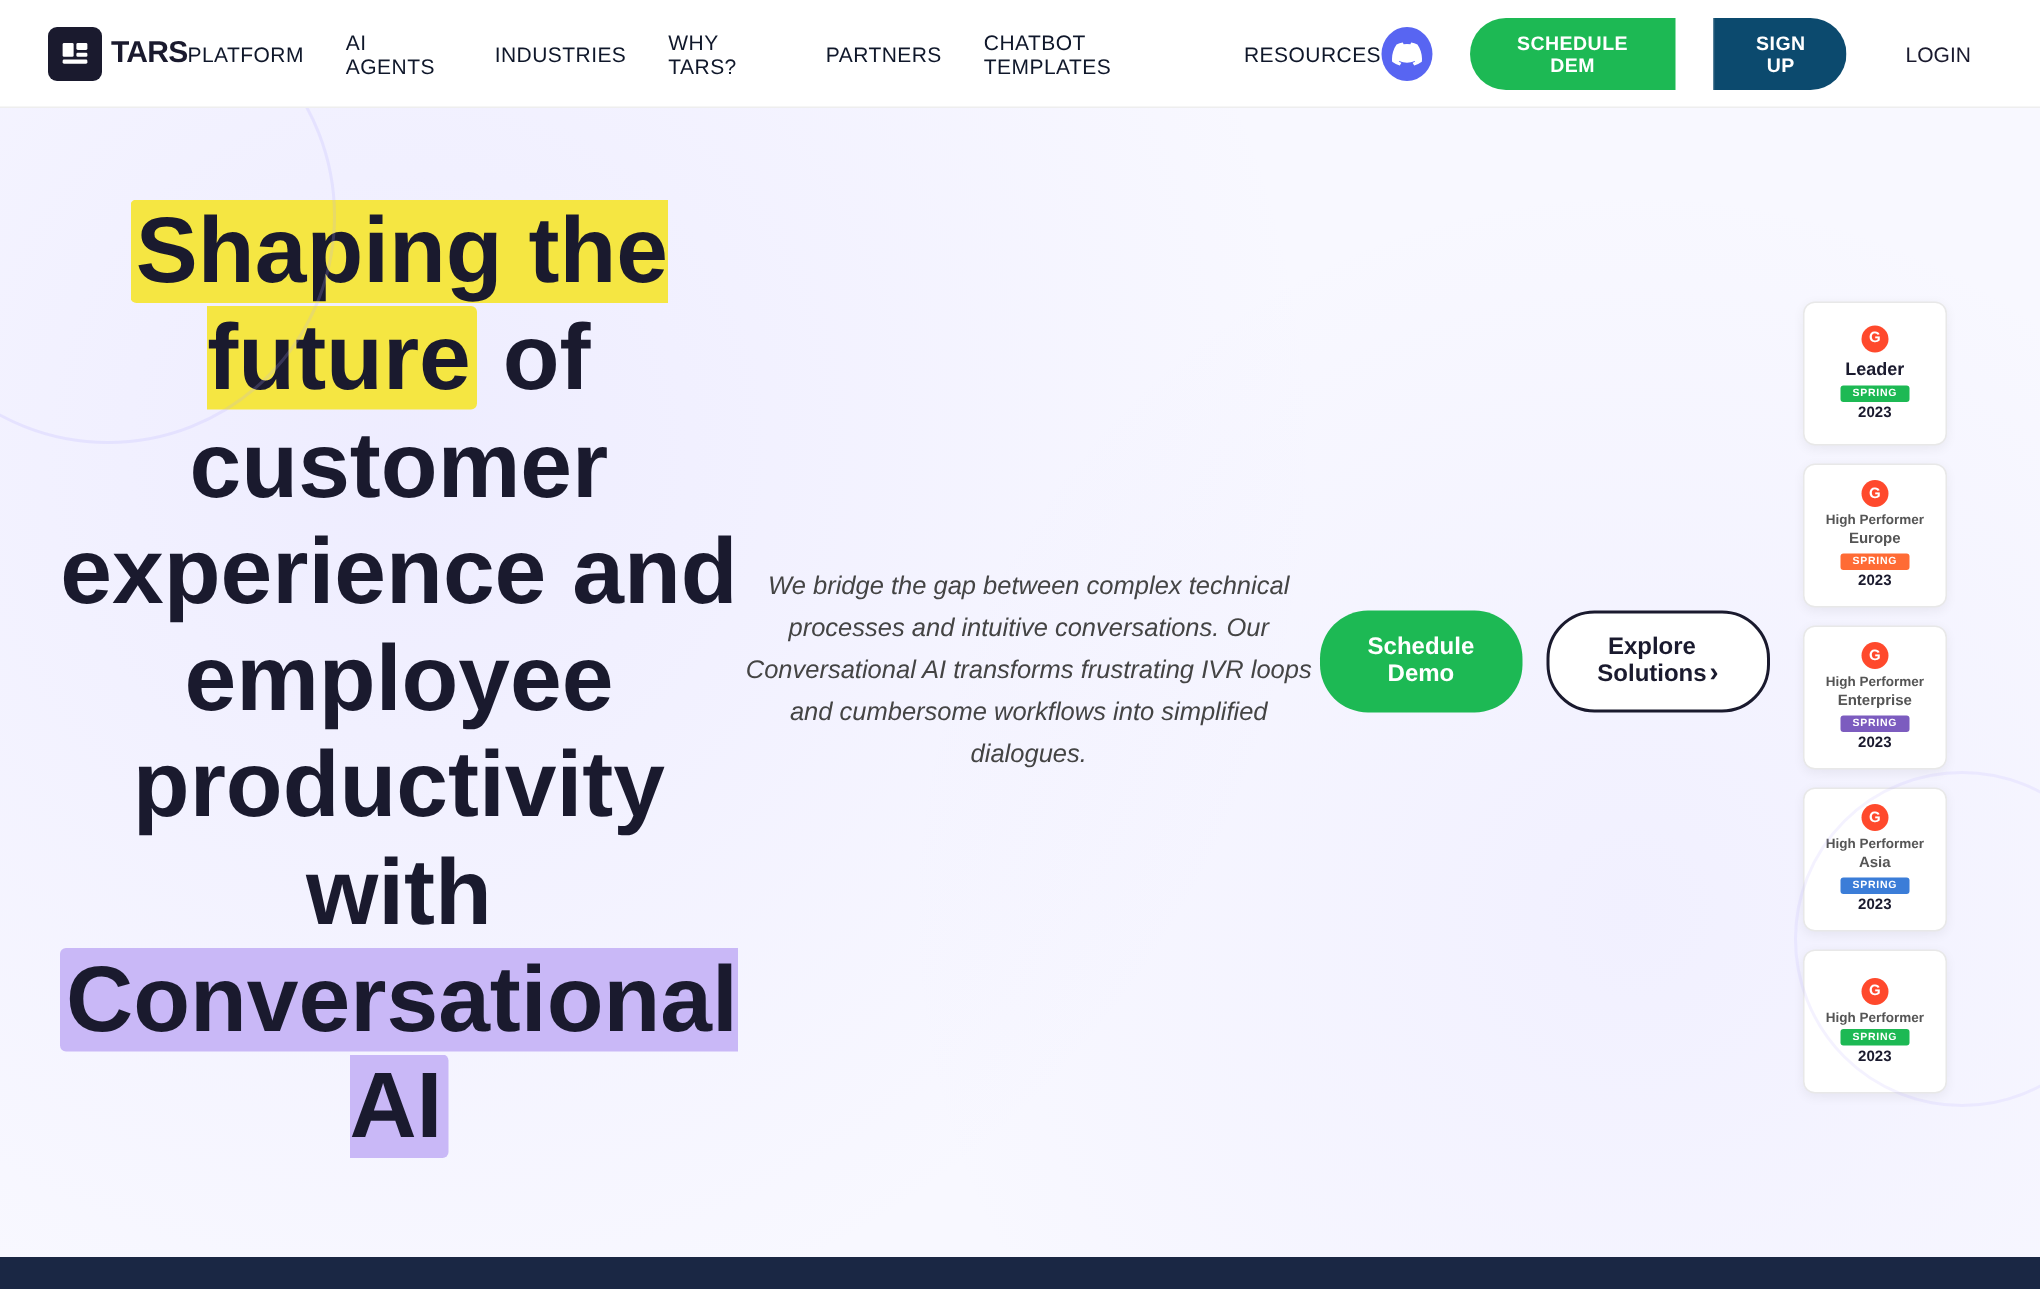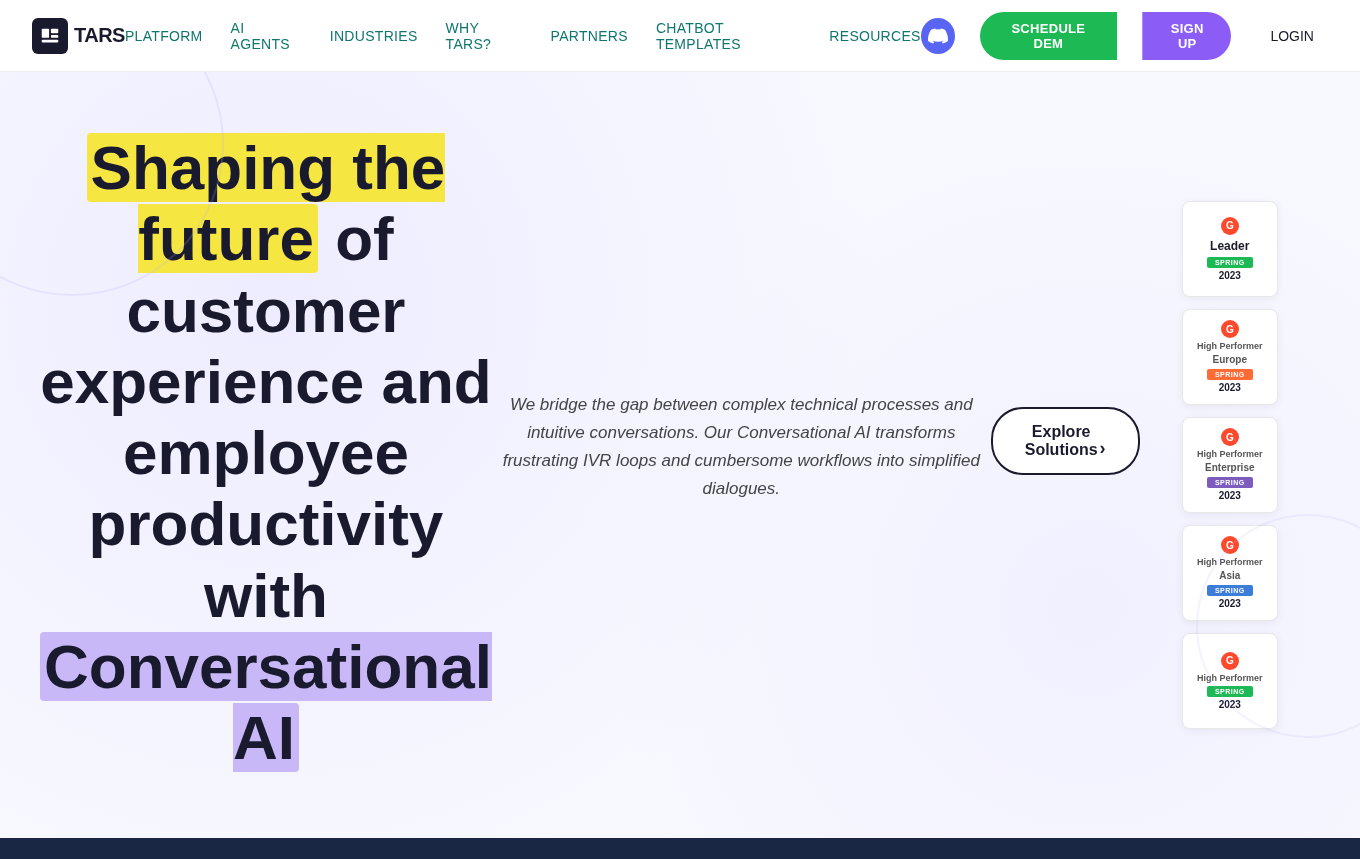--- a/index.html
+++ b/index.html
@@ -14,36 +14,36 @@
     }
     .nav-logo { display: flex; align-items: center; gap: 6px; text-decoration: none; }
     .nav-logo-icon {
       width: 36px; height: 36px; background: #1a1a2e; border-radius: 6px;
       display: flex; align-items: center; justify-content: center;
     }
     .nav-logo-icon svg { width: 22px; height: 22px; }
     .nav-logo-text { font-size: 20px; font-weight: 700; color: #1a1a2e; letter-spacing: -0.5px; }
     .nav-links { display: flex; align-items: center; gap: 28px; }
     .nav-links a {
-      text-decoration: none; color: #0f766e; font-size: 14px; font-weight: 500;
+      text-decoration: none; color: #0f172a; font-size: 14px; font-weight: 500;
       letter-spacing: 0.3px;
     }
     .nav-right { display: flex; align-items: center; gap: 25px; }
     .nav-discord {
       width: 36px; height: 36px; border-radius: 50%;
       background: #5865f2; display: flex; align-items: center; justify-content: center;
     }
     .nav-discord svg { width: 20px; height: 20px; fill: #fff; }
     .btn-schedule {
       background: #1db954; color: #fff; border: none; border-radius: 24px 0 0 24px;
       padding: 9px 18px; font-size: 13px; font-weight: 600; cursor: pointer;
       letter-spacing: 0.3px;
     }
     .btn-signup {
-      background: #8b5cf6; color: #fff; border: none; border-radius: 0 24px 24px 0;
+      background: #0c4a6e; color: #fff; border: none; border-radius: 0 24px 24px 0;
       padding: 9px 18px; font-size: 13px; font-weight: 600; cursor: pointer;
       letter-spacing: 0.3px; border-left: 1px solid rgba(255,255,255,0.3);
     }
     .btn-login {
       background: none; border: none; font-size: 14px; font-weight: 500;
       color: #1a1a2e; cursor: pointer; padding: 9px 14px;
     }
 
     
     .hero {
@@ -177,20 +177,21 @@
 </nav>
 
 <section class="hero">
   <h1 class="hero-title">
     <span class="highlight-yellow">Shaping the future</span> <span>of customer</span><br>
     <span>experience and employee productivity</span><br>
     <span>with</span> <span class="highlight-purple">Conversational AI</span>
   </h1>
   <p class="hero-subtitle">We bridge the gap between complex technical processes and intuitive conversations. Our Conversational AI transforms frustrating IVR loops and cumbersome workflows into simplified dialogues.</p>
   <div class="hero-buttons">
+    <button class="btn-demo">Schedule Demo</button>
     <button class="btn-explore">
       <span>Explore Solutions</span>
       <span style="font-size:18px;font-weight:700;">›</span>
     </button>
   </div>
 
   <div class="badges">
 
     <div class="badge">
       <div class="badge-g2">G</div>

